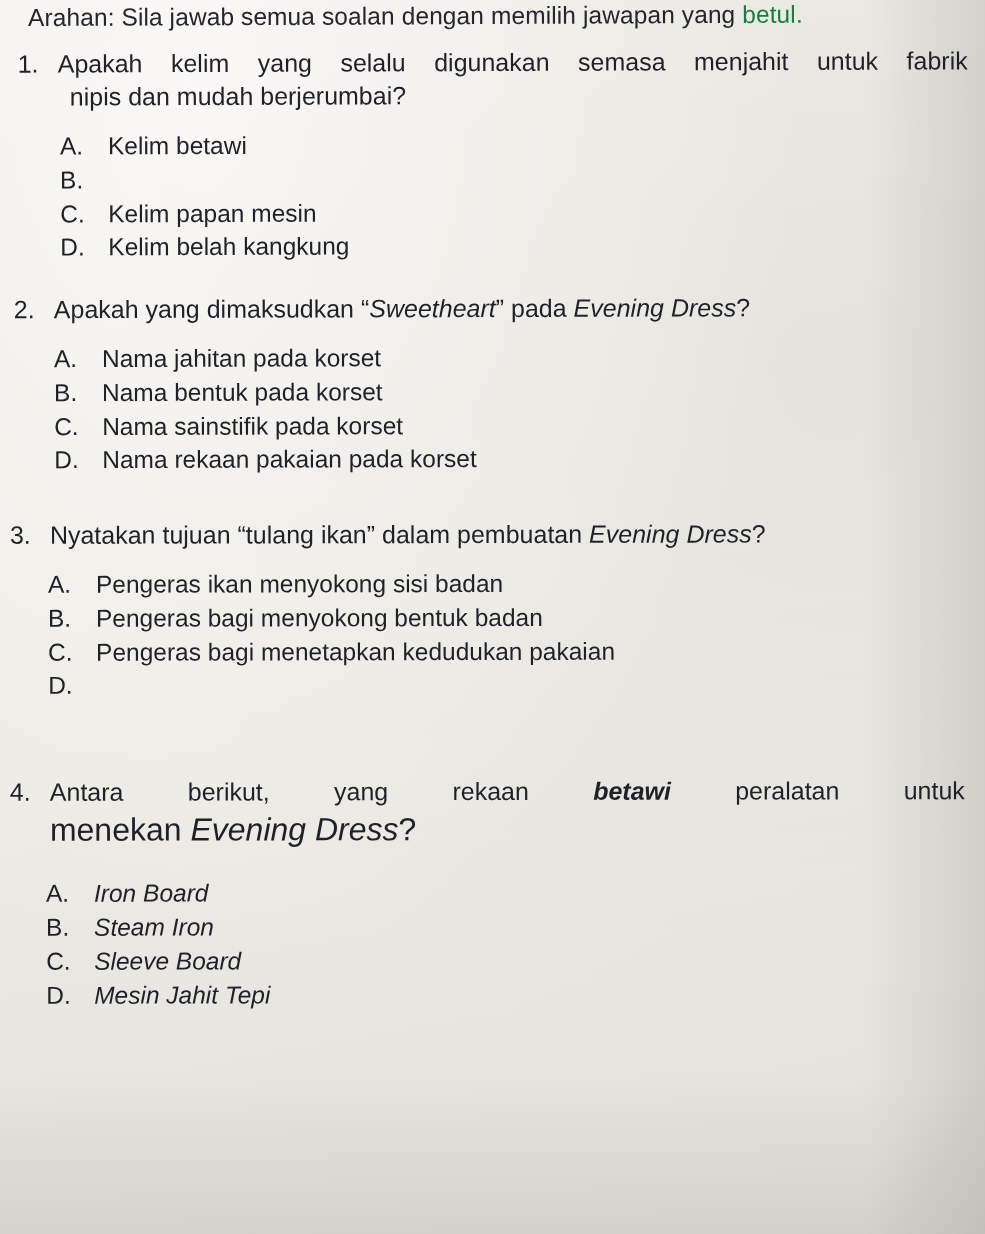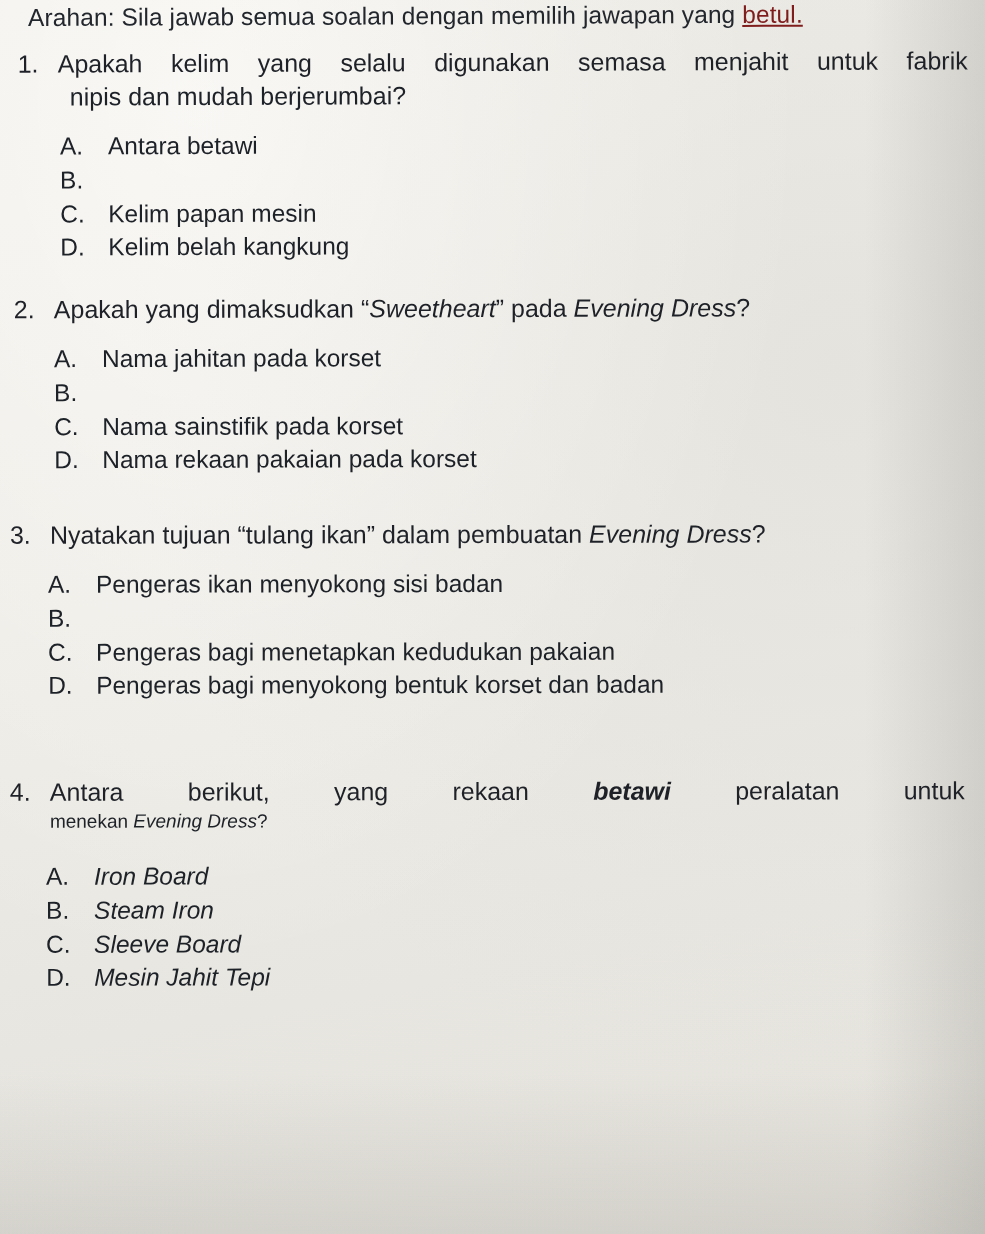--- a/index.html
+++ b/index.html
@@ -48,22 +48,21 @@
     left: 28px;
     width: 930px;
     font-size: 24.5px;
     letter-spacing: 0.1px;
     color: #22262d;
     white-space: nowrap;
     overflow: hidden;
     transform: rotate(-0.25deg);
   }
   .instruction .faded {
-    color: #7f1d1d;
-    text-decoration: underline;
+    color: #15803d;
   }
 
   .question-block {
     position: absolute;
     left: 0;
     width: 985px;
   }
   .q-line {
     display: flex;
     align-items: flex-start;
@@ -143,21 +142,21 @@
     <div class="q-line">
       <span class="q-num">1.</span>
       <span class="q-text justify">Apakah kelim yang selalu digunakan semasa menjahit untuk fabrik</span>
     </div>
     <div class="q-indent">
       <span class="q-text" style="font-size:25px;line-height:1.32;">nipis dan mudah berjerumbai?</span>
     </div>
     <div class="options">
       <div class="opt">
         <span class="opt-letter">A.</span>
-        <span>Antara betawi</span>
+        <span>Kelim betawi</span>
       </div>
       <div class="opt">
         <span class="opt-letter">B.</span>
       </div>
       <div class="opt">
         <span class="opt-letter">C.</span>
         <span>Kelim papan mesin</span>
       </div>
       <div class="opt">
         <span class="opt-letter">D.</span>
@@ -171,20 +170,21 @@
       <span class="q-num">2.</span>
       <span class="q-text"><span>Apakah yang dimaksudkan “</span><em class="it">Sweetheart</em><span>” pada </span><em class="it">Evening Dress</em><span>?</span></span>
     </div>
     <div class="options">
       <div class="opt">
         <span class="opt-letter">A.</span>
         <span>Nama jahitan pada korset</span>
       </div>
       <div class="opt">
         <span class="opt-letter">B.</span>
+        <span>Nama bentuk pada korset</span>
       </div>
       <div class="opt">
         <span class="opt-letter">C.</span>
         <span>Nama sainstifik pada korset</span>
       </div>
       <div class="opt">
         <span class="opt-letter">D.</span>
         <span>Nama rekaan pakaian pada korset</span>
       </div>
     </div>
@@ -195,39 +195,39 @@
       <span class="q-num q3-num">3.</span>
       <span class="q-text"><span>Nyatakan tujuan “tulang ikan” dalam pembuatan </span><em class="it">Evening Dress</em><span>?</span></span>
     </div>
     <div class="options">
       <div class="opt">
         <span class="opt-letter">A.</span>
         <span>Pengeras ikan menyokong sisi badan</span>
       </div>
       <div class="opt">
         <span class="opt-letter">B.</span>
+        <span>Pengeras bagi menyokong bentuk badan</span>
       </div>
       <div class="opt">
         <span class="opt-letter">C.</span>
         <span>Pengeras bagi menetapkan kedudukan pakaian</span>
       </div>
       <div class="opt">
         <span class="opt-letter">D.</span>
-        <span>Pengeras bagi menyokong bentuk korset dan badan</span>
       </div>
     </div>
   </div>
 
   <div class="question-block" id="q4">
     <div class="q-line">
       <span class="q-num">4.</span>
       <span class="q-text justify"><span>Antara berikut, yang rekaan </span><b class="bd">betawi</b><span> peralatan untuk</span></span>
     </div>
     <div class="q-indent">
-      <span class="q-text" style="font-size:19px;line-height:1.32;"><span>menekan </span><em class="it">Evening Dress</em><span>?</span></span>
+      <span class="q-text" style="font-size:32px;line-height:1.32;"><span>menekan </span><em class="it">Evening Dress</em><span>?</span></span>
     </div>
     <div class="options" style="margin-top:26px;">
       <div class="opt">
         <span class="opt-letter">A.</span>
         <span>Iron Board</span>
       </div>
       <div class="opt">
         <span class="opt-letter">B.</span>
         <span>Steam Iron</span>
       </div>

